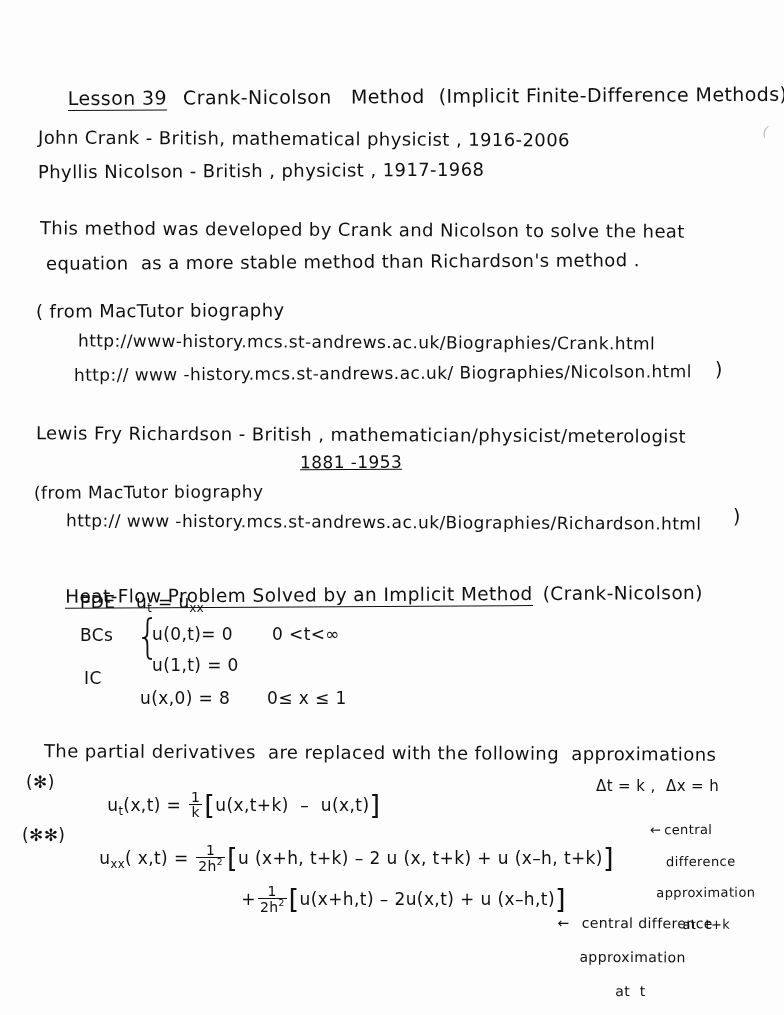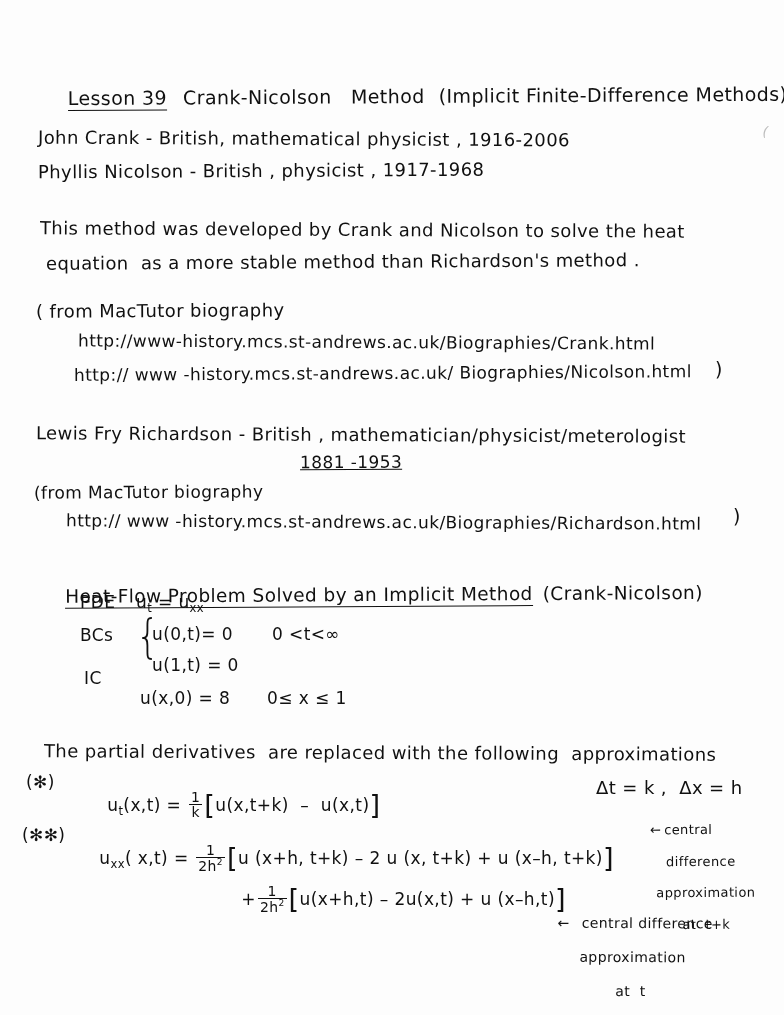--- a/index.html
+++ b/index.html
@@ -26,21 +26,21 @@
     font-weight: 500;
     color: #101010;
     white-space: pre;
     letter-spacing: 0.4px;
     -webkit-font-smoothing: antialiased;
   }
   .s20 { font-size: 19px; }
   .s19 { font-size: 18.5px; }
   .s18 { font-size: 18px; }
   .s17 { font-size: 17px; }
-  .s15 { font-size: 18px; }
+  .s15 { font-size: 15px; }
   .s14 { font-size: 14px; }
   .s13 { font-size: 13px; }
 
   .tilt1 { transform: rotate(-0.35deg); }
   .tilt2 { transform: rotate(0.3deg); }
 
   .uline {
     border-bottom: 1.6px solid #101010;
     padding-bottom: 1px;
   }

